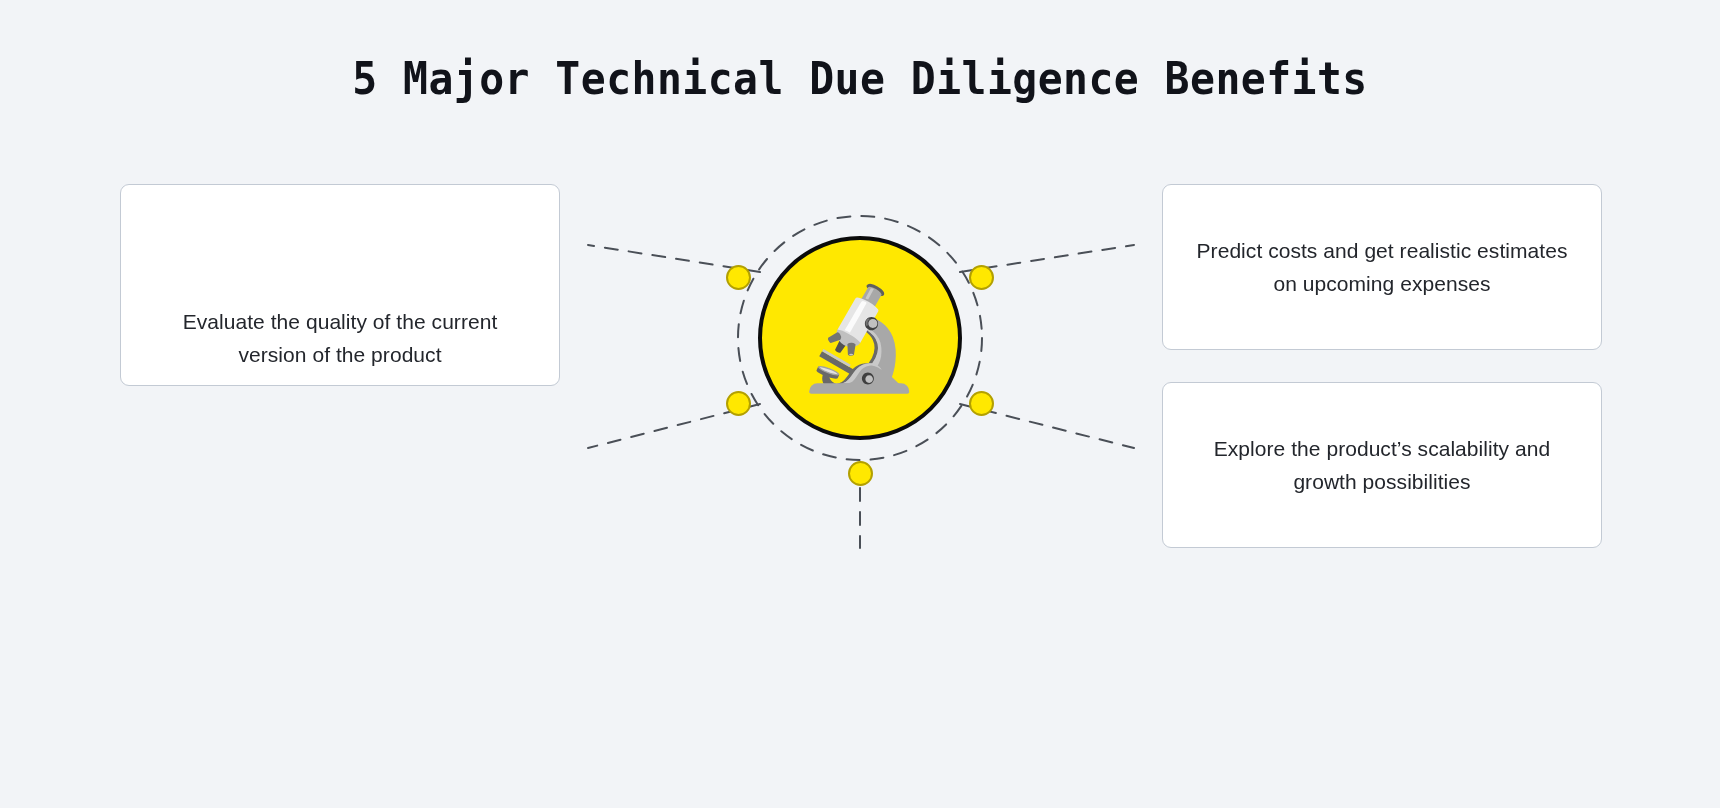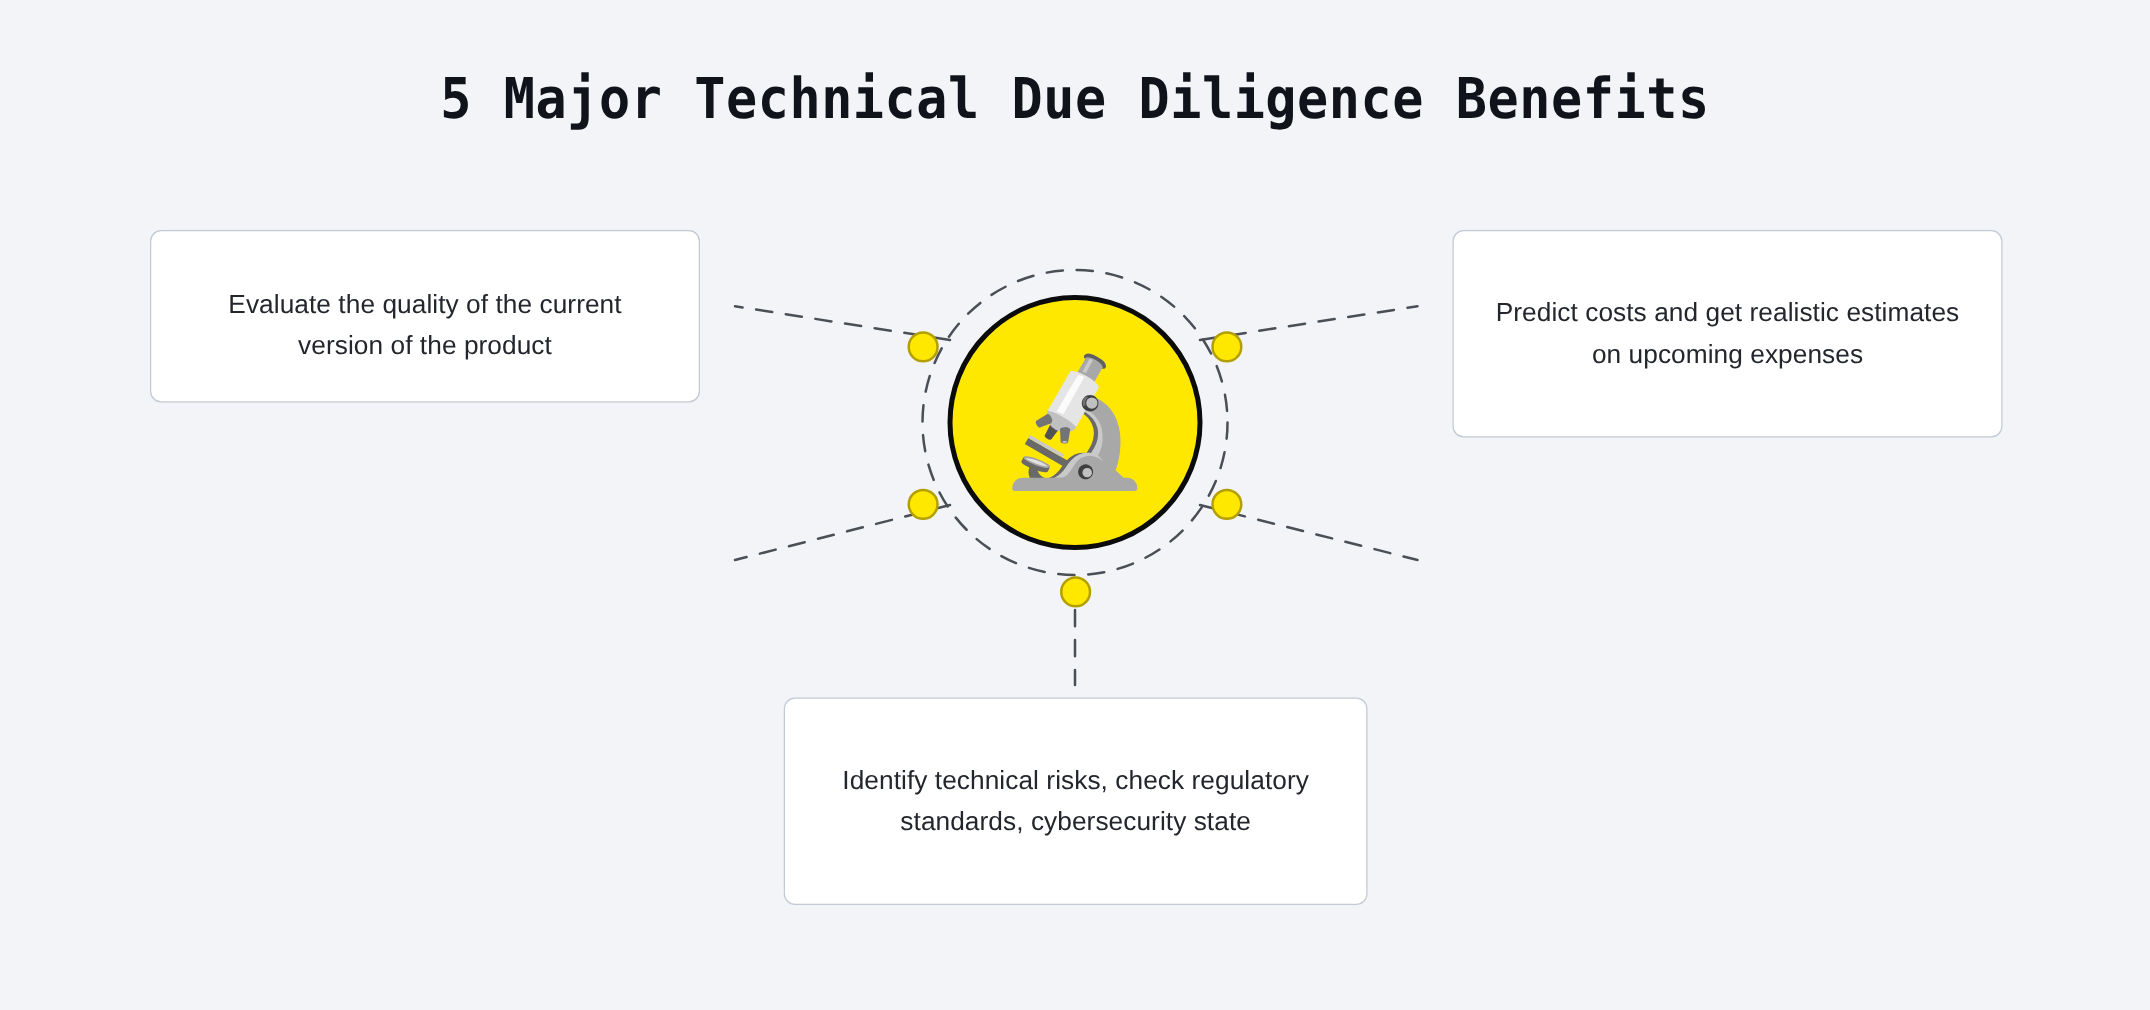--- a/index.html
+++ b/index.html
@@ -61,21 +61,21 @@
     padding: 14px 26px;
   }
   .card-text {
     font-size: 21px;
     line-height: 1.58;
     color: #23262c;
     text-align: center;
     letter-spacing: 0.05px;
   }
 
-  #card-0 { left: 120px;  top: 184px; width: 440px; height: 138px; align-items: center; padding-top: 28px; }
+  #card-0 { left: 120px;  top: 184px; width: 440px; height: 202px; align-items: flex-end; padding-top: 28px; }
   #card-1 { left: 120px;  top: 382px; width: 440px; height: 166px; }
   #card-2 { left: 1162px; top: 184px; width: 440px; height: 166px; }
   #card-3 { left: 1162px; top: 382px; width: 440px; height: 166px; }
   #card-4 { left: 627px;  top: 558px; width: 467px; height: 166px; }
 
   
   .hub-circle {
     position: absolute;
     left: 758px;
     top: 236px;
@@ -137,17 +137,17 @@
   <div class="node" style="left:969px;  top:265px;"></div>
   <div class="node" style="left:969px;  top:391px;"></div>
   <div class="node" style="left:848px;  top:461px;"></div>
 
   <div class="card" id="card-0">
     <span class="card-text">Evaluate the quality of the current version of the product</span>
   </div>
   <div class="card" id="card-2">
     <span class="card-text">Predict costs and get realistic estimates on upcoming expenses</span>
   </div>
-  <div class="card" id="card-4">
-    <span class="card-text">Identify technical risks, check regulatory standards, cybersecurity state</span>
+  <div class="card" id="card-3">
+    <span class="card-text">Explore the product’s scalability and growth possibilities</span>
   </div>
 
 </div>
 
 </body></html>

